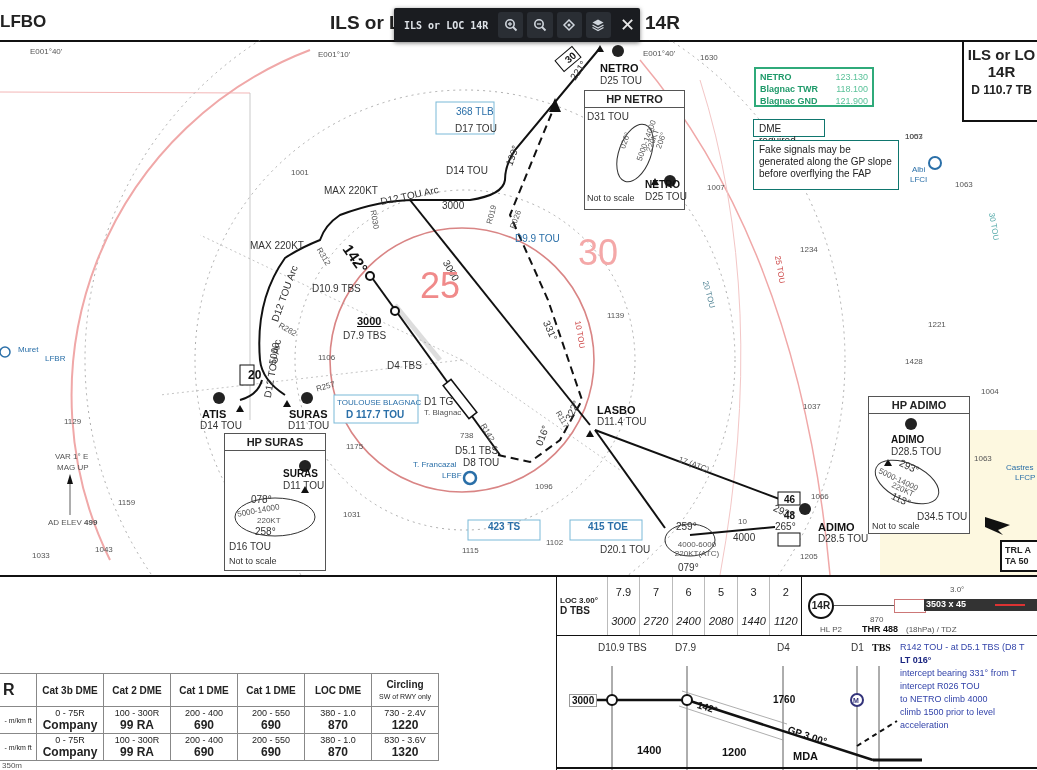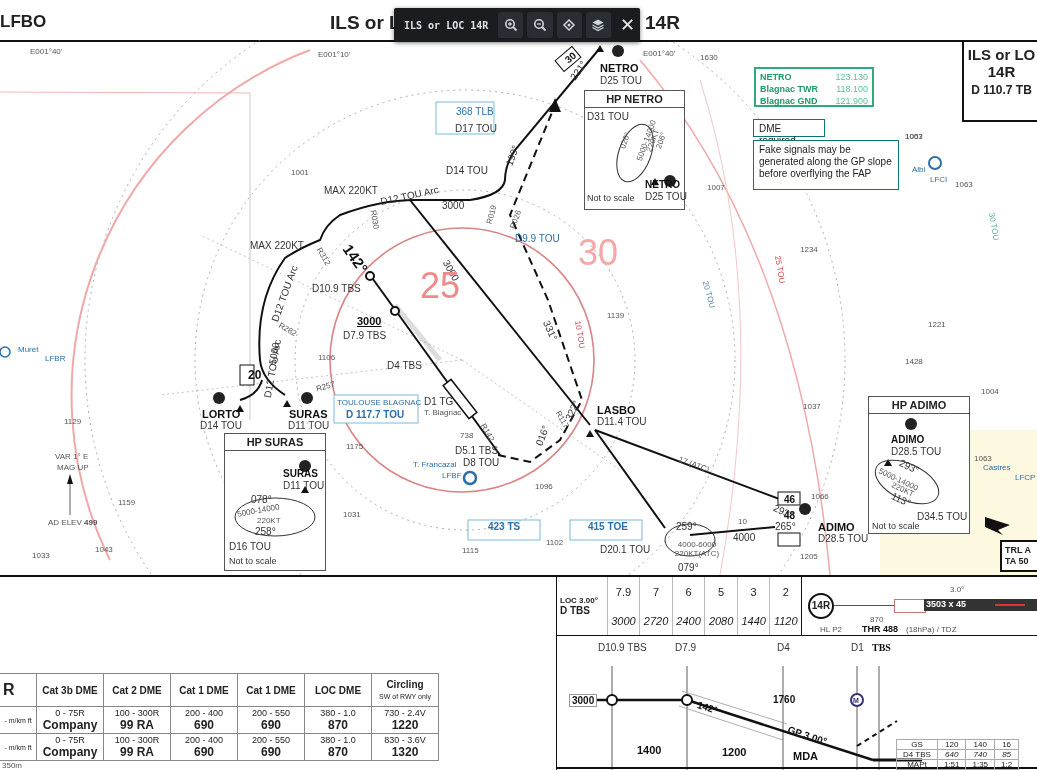--- a/index.html
+++ b/index.html
@@ -170,21 +170,21 @@
     <span class="lbl sm" style="left:318px;top:10px;">E001°10'</span>
     <span class="lbl sm" style="left:643px;top:9px;">E001°40'</span>
 
     <span class="lbl b" style="left:248px;top:328px;font-size:12px;">20</span>
     <span class="lbl b" style="left:565px;top:12px;font-size:10px;transform:rotate(-40deg);">30</span>
     <span class="lbl b" style="left:784px;top:454px;font-size:10px;">46</span>
     <span class="lbl b" style="left:784px;top:470px;font-size:10px;">48</span>
 
     <span class="lbl b" style="left:600px;top:22px;">NETRO</span>
     <span class="lbl" style="left:600px;top:35px;">D25 TOU</span>
-    <span class="lbl b" style="left:202px;top:368px;">LORTO</span>
+    <span class="lbl b" style="left:202px;top:368px;">ATIS</span>
     <span class="lbl" style="left:200px;top:380px;">D14 TOU</span>
     <span class="lbl b" style="left:289px;top:368px;">SURAS</span>
     <span class="lbl" style="left:288px;top:380px;">D11 TOU</span>
     <span class="lbl b" style="left:597px;top:364px;">LASBO</span>
     <span class="lbl" style="left:597px;top:376px;">D11.4 TOU</span>
     <span class="lbl b" style="left:818px;top:481px;">ADIMO</span>
     <span class="lbl" style="left:818px;top:493px;">D28.5 TOU</span>
 
     <span class="lbl" style="left:324px;top:145px;">MAX 220KT</span>
     <span class="lbl" style="left:250px;top:200px;">MAX 220KT</span>
@@ -239,22 +239,22 @@
     <span class="lbl sm" style="left:55px;top:412px;">VAR 1° E</span>
     <span class="lbl sm" style="left:57px;top:423px;">MAG UP</span>
     <span class="lbl sm" style="left:48px;top:478px;"><span>AD ELEV</span> <b>499</b></span>
 
     <span class="lbl sm" style="left:424px;top:368px;">T. Blagnac</span>
     <span class="lbl sm blue" style="left:413px;top:420px;">T. Francazal</span>
     <span class="lbl sm blue" style="left:442px;top:431px;">LFBF</span>
     <span class="lbl sm blue" style="left:18px;top:305px;">Muret</span>
     <span class="lbl sm blue" style="left:18px;top:314px;margin-left:27px;">LFBR</span>
     <span class="lbl sm blue" style="left:912px;top:125px;">Albi</span>
-    <span class="lbl sm blue" style="left:910px;top:135px;margin-left:20px;">LFCI</span>
-    <span class="lbl sm blue" style="left:983px;top:423px;text-align:right;">Castres</span>
+    <span class="lbl sm blue" style="left:910px;top:135px;">LFCI</span>
+    <span class="lbl sm blue" style="left:1006px;top:423px;text-align:right;">Castres</span>
     <span class="lbl sm blue" style="left:1015px;top:433px;">LFCP</span>
 
     <span class="lbl sm" style="left:291px;top:128px;">1001</span>
     <span class="lbl sm" style="left:707px;top:143px;">1007</span>
     <span class="lbl sm" style="left:905px;top:92px;">1007</span>
     <span class="lbl sm" style="left:905px;top:92px;">1053</span>
     <span class="lbl sm" style="left:955px;top:140px;">1063</span>
     <span class="lbl sm" style="left:800px;top:205px;">1234</span>
     <span class="lbl sm" style="left:607px;top:271px;">1139</span>
     <span class="lbl sm" style="left:318px;top:313px;">1106</span>
@@ -433,43 +433,30 @@
     <span class="lbl b" style="left:315px;top:6px;font-size:10px;font-family:Liberation Serif, serif;">TBS</span>
     <span class="lbl b" style="left:12px;top:58px;background:#fff;border:1px solid #999;padding:0 2px;font-size:10px;">3000</span>
     <span class="lbl b" style="left:140px;top:66px;font-size:10px;transform:rotate(18deg);">142°</span>
     <span class="lbl b" style="left:216px;top:58px;font-size:10px;">1760</span>
     <span class="lbl b" style="left:230px;top:94px;font-size:10px;transform:rotate(18deg);">GP 3.00°</span>
     <span class="lbl b" style="left:80px;top:108px;font-size:11px;">1400</span>
     <span class="lbl b" style="left:165px;top:110px;font-size:11px;">1200</span>
     <span class="lbl b" style="left:236px;top:114px;font-size:11px;">MDA</span>
   </div>
 
-
-  <table class="gs">
-    <tbody>
-        <tr>
-      <td>GS</td>
-      <td>120</td>
-      <td>140</td>
-      <td>16</td>
-    </tr>
-    <tr>
-      <td>D4 TBS</td>
-      <td class="i">640</td>
-      <td class="i">740</td>
-      <td class="i">85</td>
-    </tr>
-    <tr>
-      <td>MAPt</td>
-      <td>1:51</td>
-      <td>1:35</td>
-      <td>1:2</td>
-    </tr>
-  </tbody>
-    </table>
+  <div class="desc">
+    <div>R142 TOU - at D5.1 TBS (D8 T</div>
+    <div style="font-weight:bold;color:#1a2580;">LT 016°</div>
+    <div>intercept bearing 331° from T</div>
+    <div>intercept R026 TOU</div>
+    <div>to NETRO climb 4000</div>
+    <div>climb 1500 prior to level</div>
+    <div>acceleration</div>
+  </div>
+
 
   <div class="mins">
     <table>
       <tbody>
           <tr>
         <th style="width:30px;text-align:left;font-size:16px;border-left:none;">R</th>
         <th style="width:60px;">Cat 3b DME</th>
         <th style="width:60px;">Cat 2 DME</th>
         <th style="width:60px;">Cat 1 DME</th>
         <th style="width:60px;">Cat 1 DME</th>

